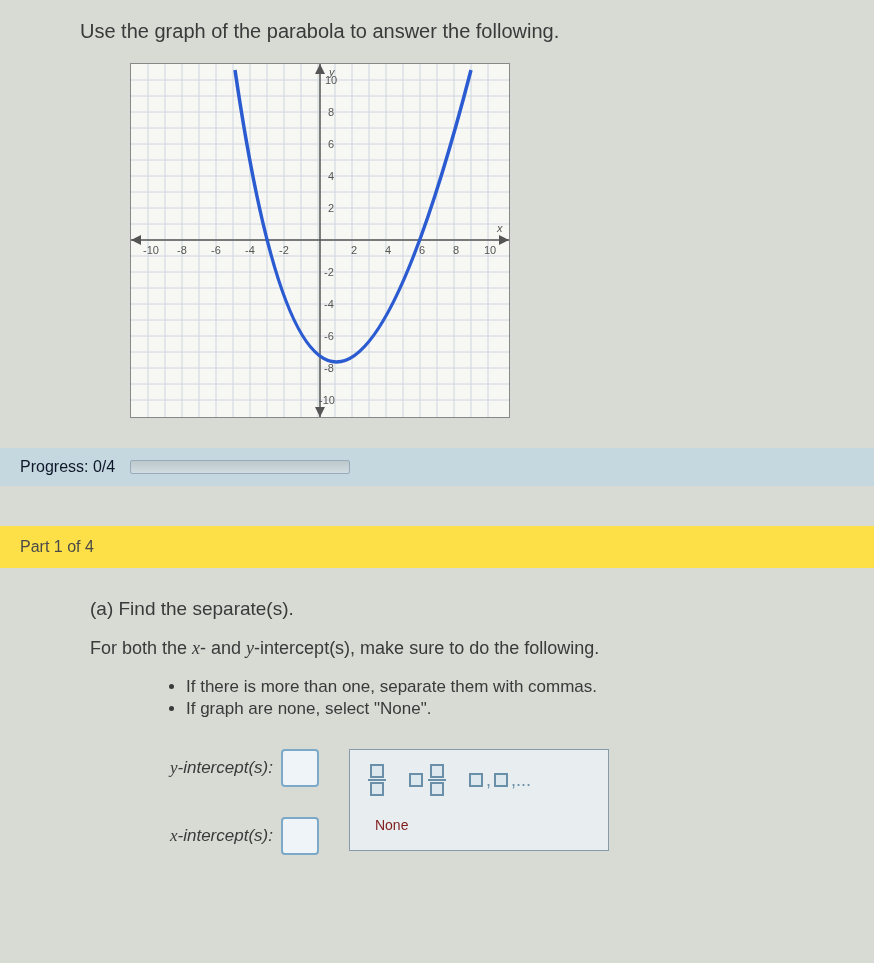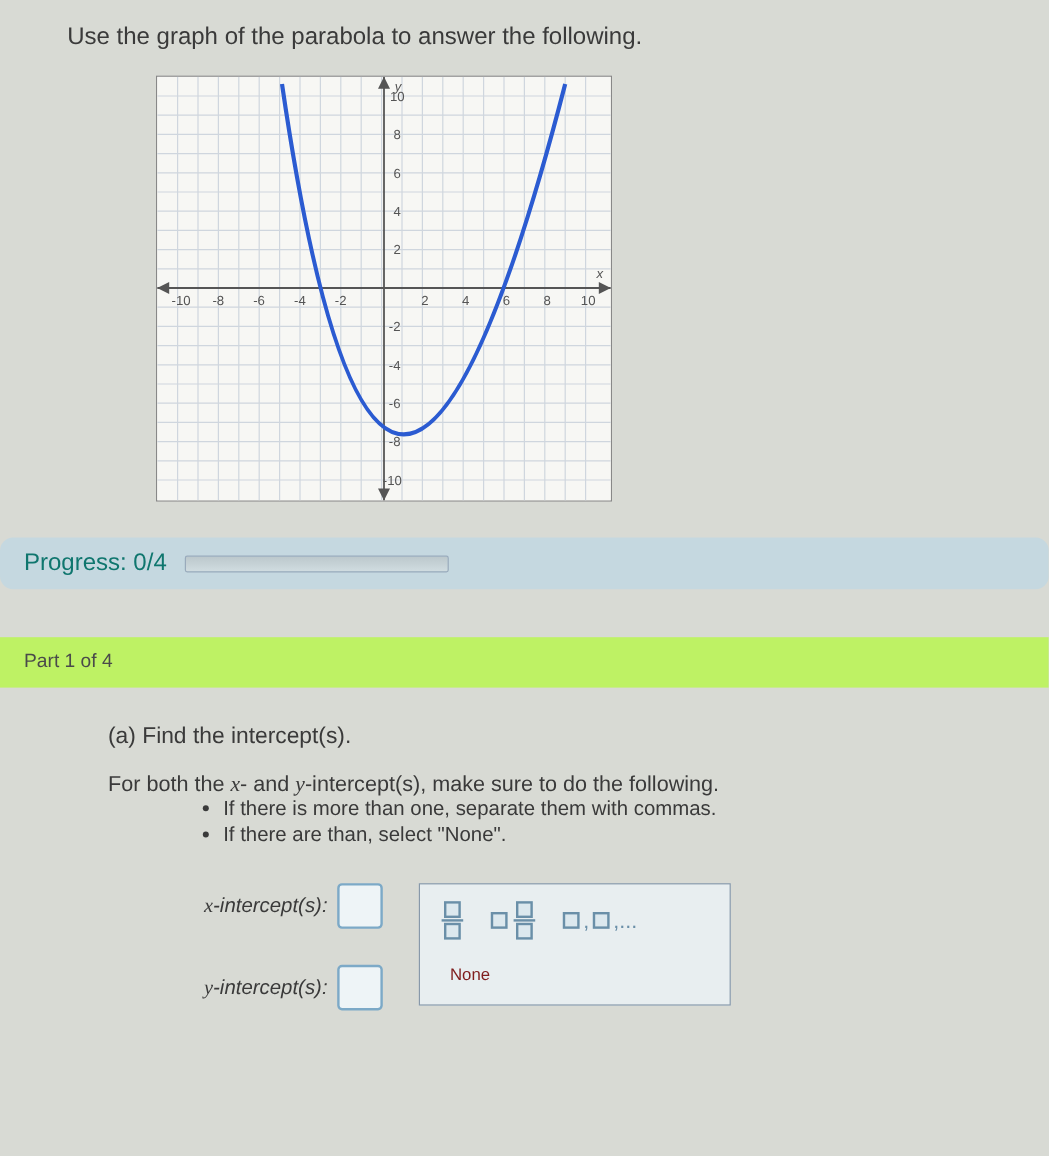--- a/index.html
+++ b/index.html
@@ -7,67 +7,67 @@
     font-family: Arial, sans-serif;
     background: #d8dad4;
     width: 874px;
     height: 963px;
     padding: 20px 30px;
     color: #3a3a3a;
   }
   .question-title {
     font-size: 20px;
     margin-bottom: 20px;
-    margin-left: 26px;
+    margin-left: 50px;
   }
   .graph-wrap {
     margin-left: 100px;
     margin-bottom: 30px;
     width: 380px;
     height: 355px;
     background: #f5f5f2;
     border: 1px solid #888;
     position: relative;
   }
   .progress-bar {
     background: #c5d8e0;
     padding: 10px 20px;
     margin: 20px -30px 40px -30px;
     display: flex;
     align-items: center;
     gap: 15px;
-    font-size: 20px;
-    color: #0f766e;
-    border-radius: 11px;
+    font-size: 16px;
+    color: #0f172a;
   }
   .progress-track {
     width: 220px;
     height: 14px;
     background: linear-gradient(#bcc8cc,#d0dce0);
     border: 1px solid #9ab;
     border-radius: 2px;
   }
   .part-bar {
-    background: #bef264;
+    background: #fde047;
     padding: 12px 20px;
     margin: 0 -30px 30px -30px;
     font-size: 16px;
     color: #4a4a4a;
   }
   .part-content {
     margin-left: 60px;
     margin-right: 40px;
   }
   .part-a-label {
     font-size: 19px;
     margin-bottom: 18px;
     color: #3a3a3a;
   }
   .instr {
     font-size: 18px;
+    margin-bottom: 18px;
   }
   .bullets {
     margin-left: 96px;
     margin-bottom: 30px;
     font-size: 17px;
   }
   .bullets li { margin-bottom: 2px; }
   .answer-row {
     display: flex;
     align-items: flex-start;
@@ -214,37 +214,37 @@
 </div>
 
 <div class="progress-bar">
   <span>Progress: 0/4</span>
   <div class="progress-track"></div>
 </div>
 
 <div class="part-bar">Part 1 of 4</div>
 
 <div class="part-content">
-  <div class="part-a-label">(a) Find the intercept(s).</div>
+  <div class="part-a-label">(a) Find the separate(s).</div>
   <div class="instr">
     For both the <span style="font-family:'Times New Roman',serif; font-style:italic;">x</span>- and <span style="font-family:'Times New Roman',serif; font-style:italic;">y</span>-intercept(s), make sure to do the following.
   </div>
   <ul class="bullets">
     <li>If there is more than one, separate them with commas.</li>
-    <li>If there are than, select "None".</li>
+    <li>If graph are none, select "None".</li>
   </ul>
 
   <div class="answer-row">
     <div class="labels-col">
       <div class="label-row">
-        <span><span class="var">x</span>-intercept(s):</span>
+        <span><span class="var">y</span>-intercept(s):</span>
         <div class="answer-box"></div>
       </div>
       <div class="label-row">
-        <span><span class="var">y</span>-intercept(s):</span>
+        <span><span class="var">x</span>-intercept(s):</span>
         <div class="answer-box"></div>
       </div>
     </div>
 
     <div class="tools-panel">
       <div class="tools-row1">
         <span class="tool-frac">
           <span class="sq"></span>
             <span class="bar"></span>
             <span class="sq"></span>

